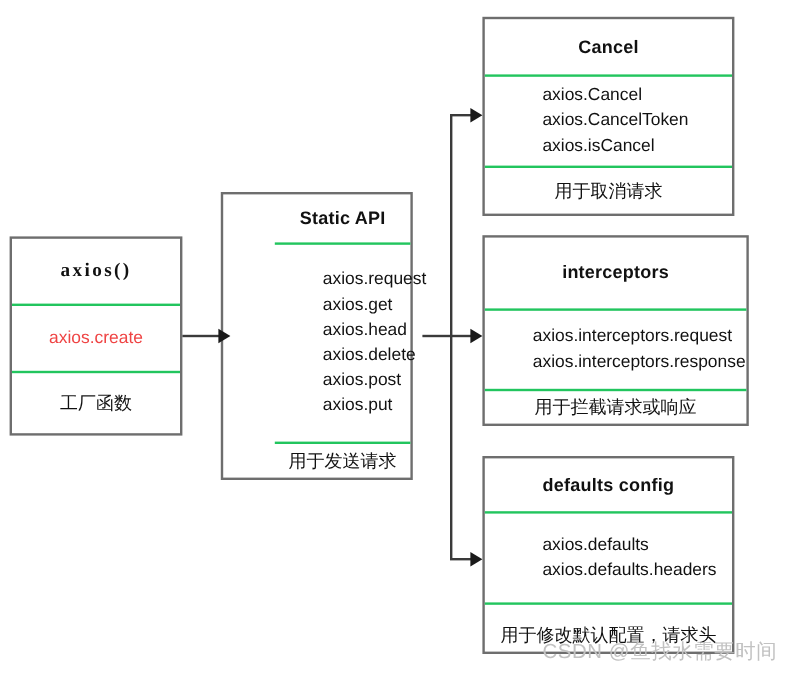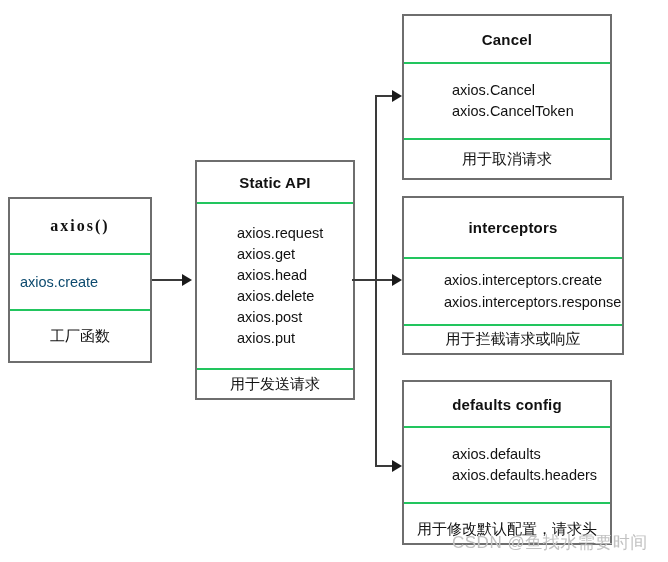--- a/index.html
+++ b/index.html
@@ -45,22 +45,22 @@
   .mono-serif {
     font-family: "Liberation Serif", serif;
     font-weight: bold;
     font-size: 16px;
     color: #111;
     text-align: center;
     letter-spacing: 2px;
   }
   .plain {
     font-size: 14.5px;
-    color: #0c4a6e;
-    text-align: left;
+    color: #ef4444;
+    text-align: center;
   }
   .cn {
     font-size: 15px;
     color: #111;
     text-align: center;
   }
   .list {
     font-size: 14.5px;
     color: #111;
     line-height: 1.46;
@@ -108,21 +108,21 @@
       <div class="mono-serif">axios()</div>
     </div>
     <div class="sect" style="height:56px;">
       <div class="plain">axios.create</div>
     </div>
     <div class="sect" style="flex:1;">
       <div class="cn">工厂函数</div>
     </div>
   </div>
 
-  <div class="node" style="left:195px; top:160px; width:160px; height:240px;">
+  <div class="node" style="left:184px; top:160px; width:160px; height:240px;padding-left:43px;">
     <div class="sect" style="height:40px;">
       <div class="title">Static API</div>
     </div>
     <div class="sect" style="height:166px;">
       <div class="list narrow">
         <div class="row">axios.request</div>
         <div class="row">axios.get</div>
         <div class="row">axios.head</div>
         <div class="row">axios.delete</div>
         <div class="row">axios.post</div>
@@ -135,34 +135,35 @@
   </div>
 
   <div class="node" style="left:402px; top:14px; width:210px; height:166px;">
     <div class="sect" style="height:46px;">
       <div class="title">Cancel</div>
     </div>
     <div class="sect" style="height:76px;">
       <div class="list">
         <div class="row">axios.Cancel</div>
         <div class="row">axios.CancelToken</div>
+        <div class="row">axios.isCancel</div>
       </div>
     </div>
     <div class="sect" style="flex:1;">
       <div class="cn">用于取消请求</div>
     </div>
   </div>
 
   <div class="node" style="left:402px; top:196px; width:222px; height:159px;">
     <div class="sect" style="height:60px;">
       <div class="title">interceptors</div>
     </div>
     <div class="sect" style="height:68px;">
       <div class="list narrow">
-        <div class="row">axios.interceptors.create</div>
+        <div class="row">axios.interceptors.request</div>
         <div class="row">axios.interceptors.response</div>
       </div>
     </div>
     <div class="sect" style="flex:1;">
       <div class="cn">用于拦截请求或响应</div>
     </div>
   </div>
 
   <div class="node" style="left:402px; top:380px; width:210px; height:165px;">
     <div class="sect" style="height:44px;">

